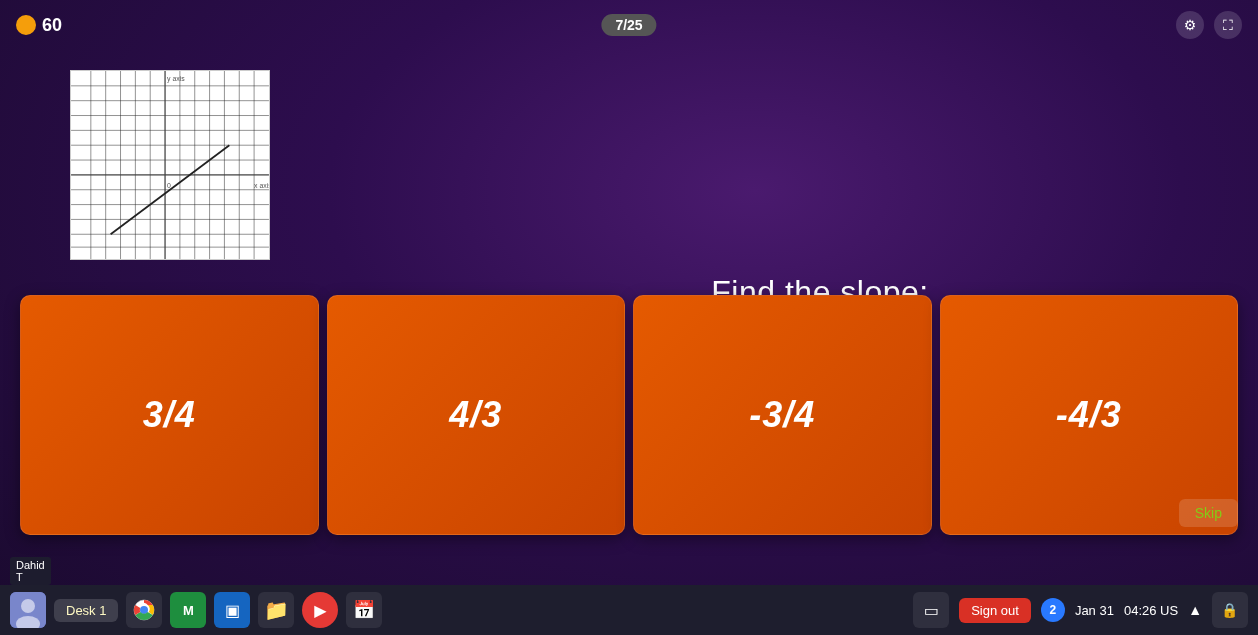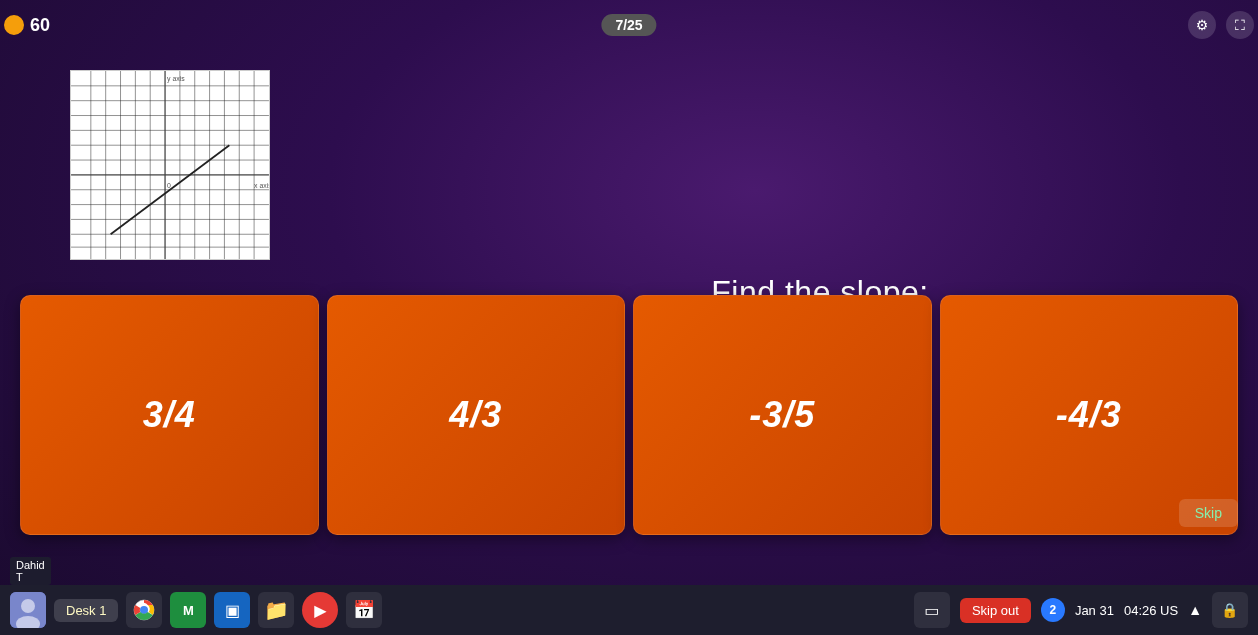--- a/index.html
+++ b/index.html
@@ -23,21 +23,21 @@
     
     .top-bar {
       position: absolute;
       top: 0;
       left: 0;
       right: 0;
       height: 50px;
       display: flex;
       align-items: center;
       justify-content: space-between;
-      padding: 0 4px;
+      padding: 0 16px;
       z-index: 10;
     }
 
     .score-badge {
       display: flex;
       align-items: center;
       gap: 6px;
       color: #fff;
       font-size: 18px;
       font-weight: 600;
@@ -177,21 +177,21 @@
       font-style: italic;
       letter-spacing: 1px;
     }
 
     
     .skip-btn {
       position: absolute;
       bottom: 108px;
       right: 20px;
       background: rgba(255,255,255,0.15);
-      color: #86efac;
+      color: #84cc16;
       border: none;
       border-radius: 6px;
       padding: 6px 16px;
       font-size: 14px;
       cursor: pointer;
       z-index: 20;
     }
 
     
     .taskbar {
@@ -379,21 +379,21 @@
 </div>
 
 <div class="answers-container">
   <div class="answer-card">
     <span class="answer-text">3/4</span>
   </div>
   <div class="answer-card">
     <span class="answer-text">4/3</span>
   </div>
   <div class="answer-card">
-    <span class="answer-text">-3/5</span>
+    <span class="answer-text">-3/4</span>
   </div>
   <div class="answer-card">
     <span class="answer-text">-4/3</span>
   </div>
 </div>
 
 <button class="skip-btn">Skip</button>
 
 <div class="taskbar">
 
@@ -419,21 +419,21 @@
   </div>
 
   <div class="taskbar-app" style="background:#1e8e3e; color:white; font-size:13px; font-weight:bold;">M</div>
   <div class="taskbar-app" style="background:#1565c0; color:#fff; font-size:16px;">▣</div>
   <div class="taskbar-app" style="color:#fdd835; font-size:20px;">📁</div>
   <div class="taskbar-app" style="background:#e53935; color:white; font-size:16px; border-radius:50%;">▶</div>
   <div class="taskbar-app" style="font-size:18px;">📅</div>
 
   <div class="taskbar-right">
     <div class="taskbar-app" style="color:#fff; font-size:16px;">▭</div>
-    <button class="sign-out-btn">Skip out</button>
+    <button class="sign-out-btn">Sign out</button>
     <div class="notification-dot">2</div>
     <span class="taskbar-date">Jan 31</span>
     <span class="taskbar-time">04:26 US</span>
     <div class="taskbar-wifi">▲</div>
     <div class="taskbar-app" style="color:#fff; font-size:14px;">🔒</div>
   </div>
 </div>
 
 <div class="user-info">
   <span>Dahid</span>

